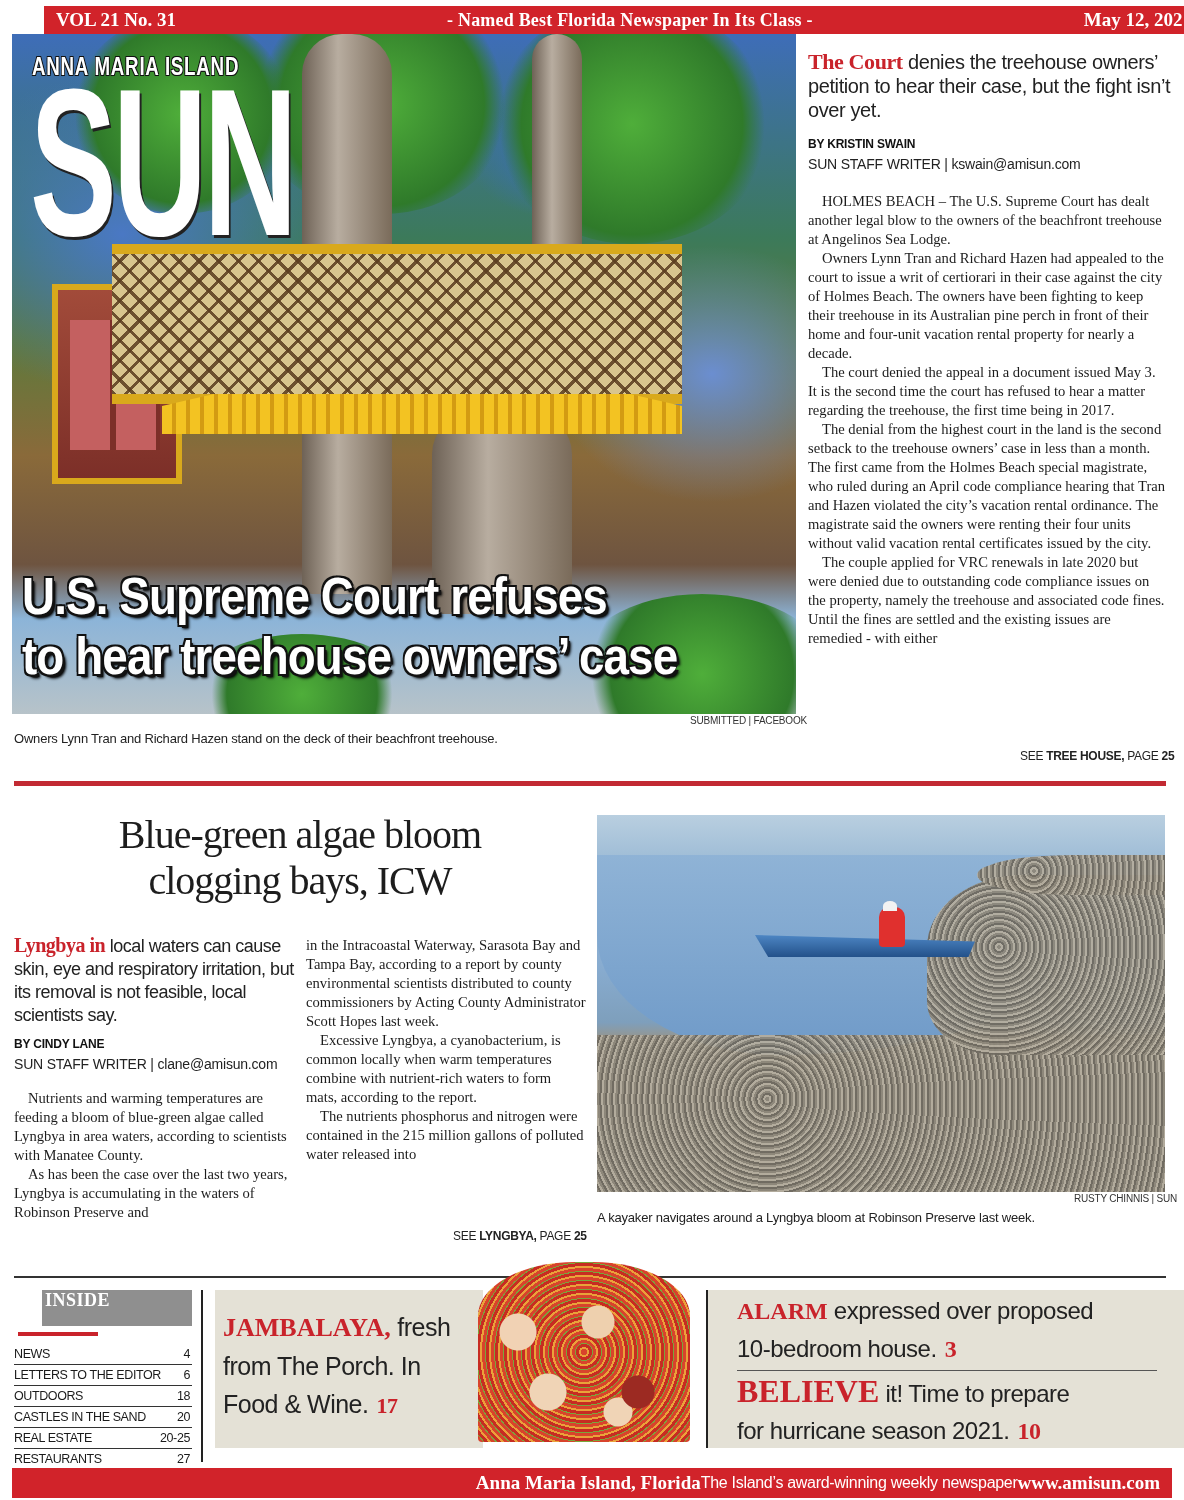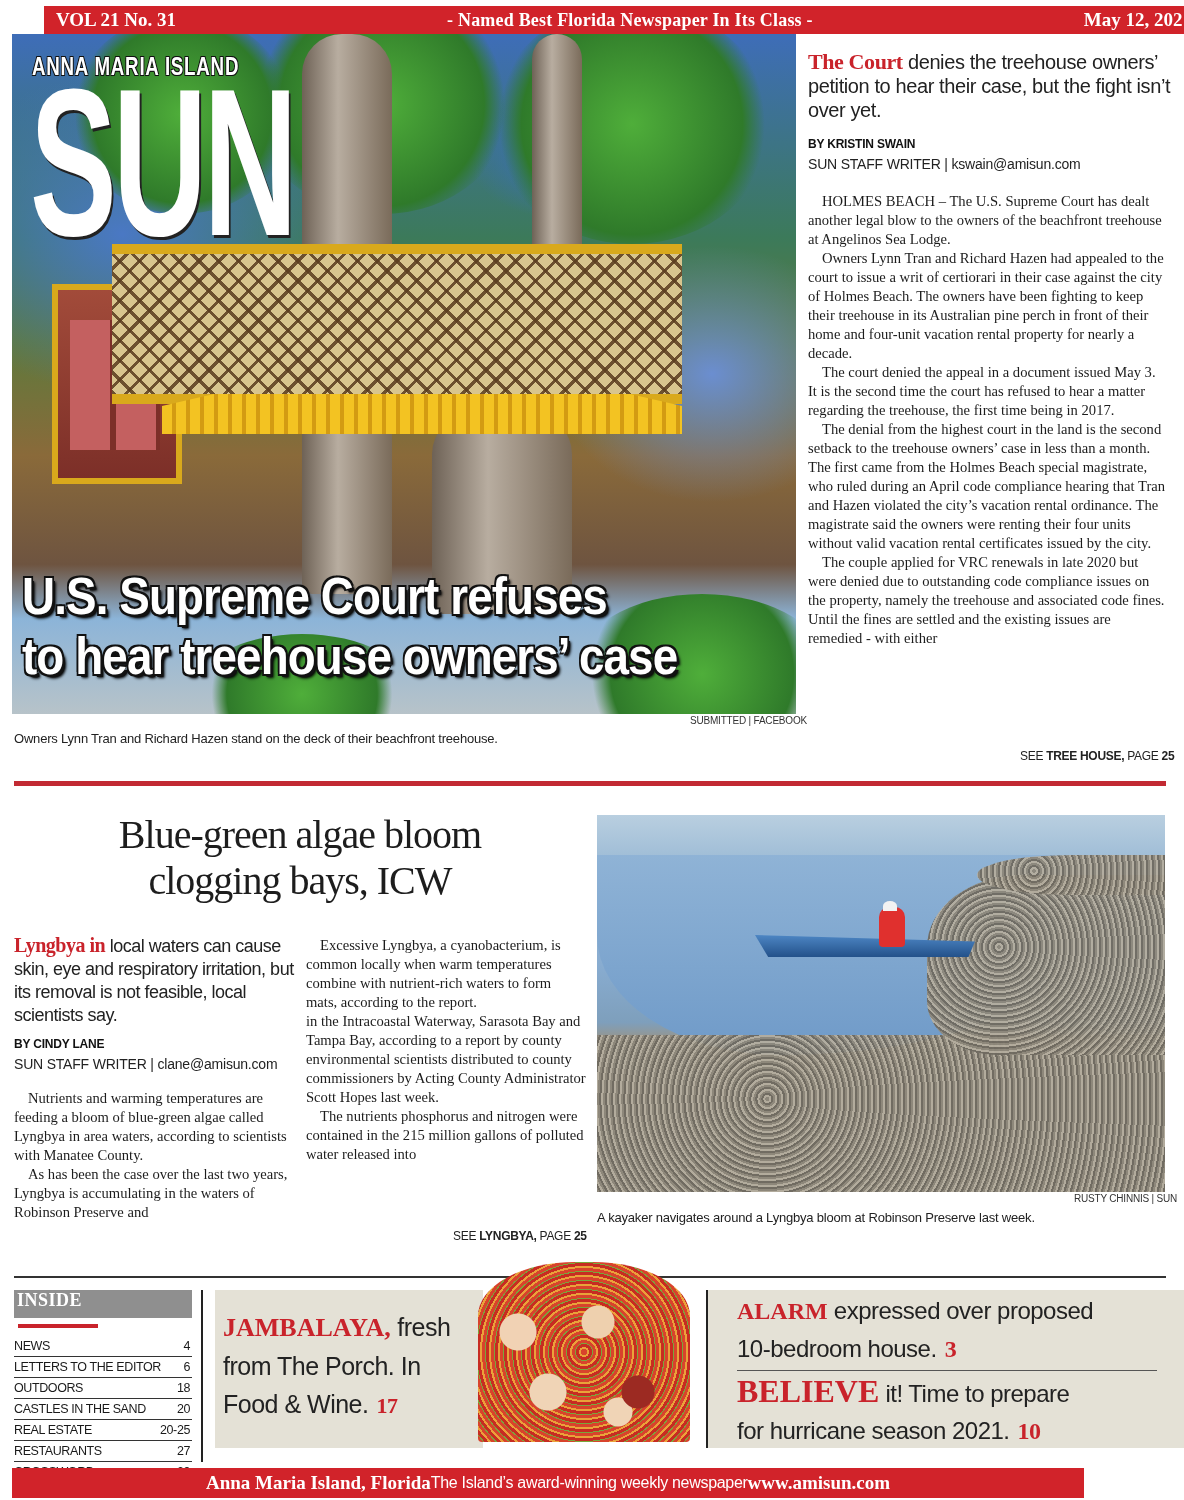--- a/index.html
+++ b/index.html
@@ -156,23 +156,23 @@
     background: #e0302e; border-radius: 10px 10px 4px 4px;
   }
   .kayak-photo .hat { position:absolute; left: 286px; top: 86px; width: 14px; height: 10px; background:#f2f2f2; border-radius: 50% 50% 0 0; }
 
   
   .bottom-rule { left: 14px; top: 1276px; width: 1152px; height: 2px; background: #333; }
   .inside {
     left: 14px; top: 1290px; width: 178px;
   }
   .inside-head {
-    background: #8f8f8f; color: #fff; height: 28px;
+    background: #8f8f8f; color: #fff; height: 36px;
     font-family: "Liberation Serif", serif; font-weight: bold; font-size: 18px; line-height: 20px;
-    padding-left: 3px; letter-spacing: 0.5px;
+    padding-left: 3px; letter-spacing: 0.5px; margin-left: 28px;
   }
   .inside-accent { width: 80px; height: 4px; background: #c9232b; margin-top: 6px; margin-bottom: 8px; margin-left: 4px; }
   .inside-row {
     display: flex; justify-content: space-between; border-bottom: 1px solid #333;
     font-family: "Liberation Sans", sans-serif; font-size: 12.5px; line-height: 20px; color: #1a1a1a;
     letter-spacing: -0.4px; height: 21px; padding-right: 2px;
   }
   .vrule { background: #222; width: 2px; }
 
   .promo-box {
@@ -188,23 +188,23 @@
     background:
       radial-gradient(circle at 160px 130px, #9c2a22 0 16px, transparent 17px),
       radial-gradient(circle at 40px 70px, #f1d2b4 0 18px, transparent 19px),
       radial-gradient(circle at 120px 60px, #eed0ae 0 16px, transparent 17px),
       radial-gradient(circle at 70px 130px, #f0d4b6 0 18px, transparent 19px),
       radial-gradient(circle at 140px 150px, #f0d4b6 0 14px, transparent 15px),
       repeating-radial-gradient(circle at 50% 50%, #d8432c 0 3px, #e9a23a 3px 5px, #c72c22 5px 8px, #7aa83a 8px 9px);
   }
 
   .footer {
-    left: 12px; top: 1468px; width: 1072px; height: 30px;
+    left: 12px; top: 1468px; width: 1160px; height: 30px;
     background: #d1232a; color: #fff;
-    display: flex; align-items: center; justify-content: center; padding: 0 12px;
+    display: flex; align-items: center; justify-content: flex-end; padding: 0 12px;
   }
   .footer .left, .footer .right { font-family: "Liberation Serif", serif; font-weight: bold; font-size: 19px; }
   .footer .mid { font-family: "Liberation Sans", sans-serif; font-size: 16px; letter-spacing: -0.3px; }
 </style>
 </head>
 <body>
 
 <div class="abs topbar">
   <span>VOL 21 No. 31</span>
   <span class="tagline">- Named Best Florida Newspaper In Its Class -</span>
@@ -268,22 +268,22 @@
 </div>
 <div class="abs byline" style="left:14px;top:1037px;">BY CINDY LANE</div>
 <div class="abs staff" style="left:14px;top:1056px;">SUN STAFF WRITER | clane@amisun.com</div>
 
 <div class="abs body-text" style="left:14px;top:1089px;width:280px;">
   <p>Nutrients and warming temperatures are feeding a bloom of blue-green algae called Lyngbya in area waters, according to scientists with Manatee County.</p>
   <p>As has been the case over the last two years, Lyngbya is accumulating in the waters of Robinson Preserve and</p>
 </div>
 
 <div class="abs body-text" style="left:306px;top:936px;width:280px;">
+  <p style="text-indent:0">in the Intracoastal Waterway, Sarasota Bay and Tampa Bay, according to a report by county environmental scientists distributed to county commissioners by Acting County Administrator Scott Hopes last week.</p>
   <p>Excessive Lyngbya, a cyanobacterium, is common locally when warm temperatures combine with nutrient-rich waters to form mats, according to the report.</p>
-  <p style="text-indent:0">in the Intracoastal Waterway, Sarasota Bay and Tampa Bay, according to a report by county environmental scientists distributed to county commissioners by Acting County Administrator Scott Hopes last week.</p>
   <p>The nutrients phosphorus and nitrogen were contained in the 215 million gallons of polluted water released into</p>
 </div>
 
 <div class="abs jump" style="left:453px;top:1229px;">
   <span>SEE </span><b>LYNGBYA,</b><span> PAGE </span><b>25</b>
 </div>
 
 <div class="abs kayak-photo">
   <div class="water"></div>
   <div class="mat" style="left:0;top:220px;width:568px;height:160px;"></div>

